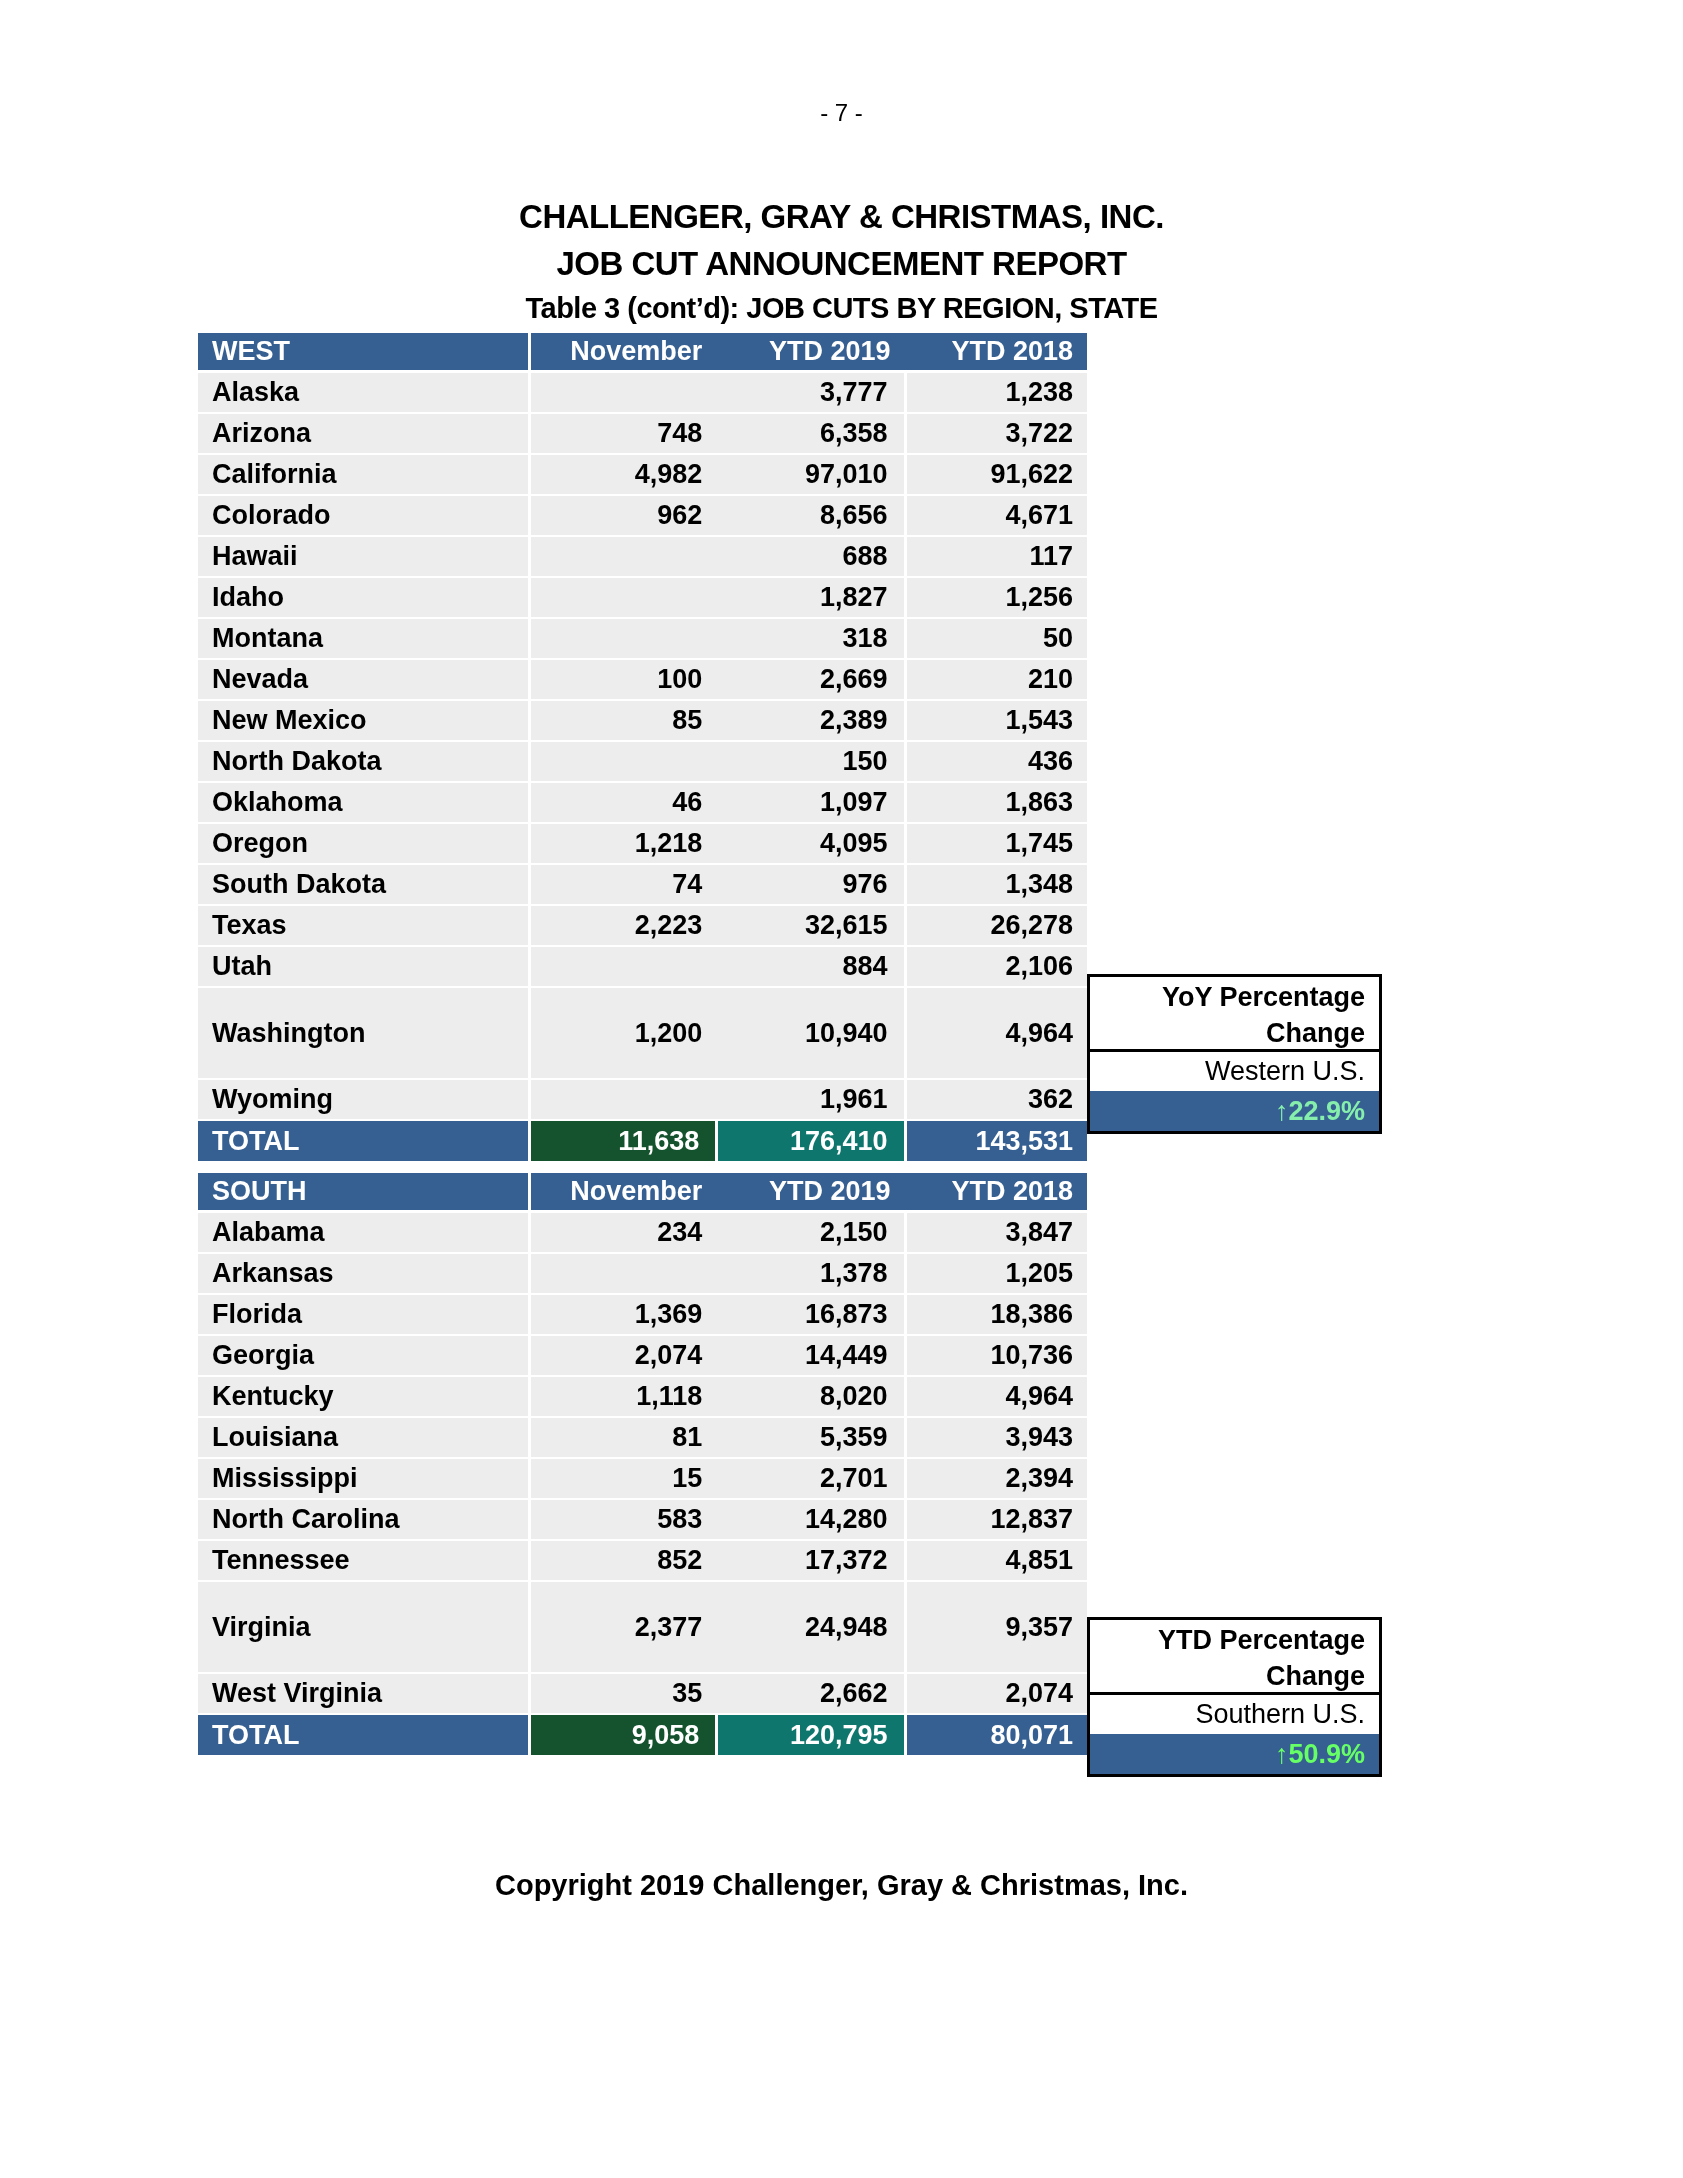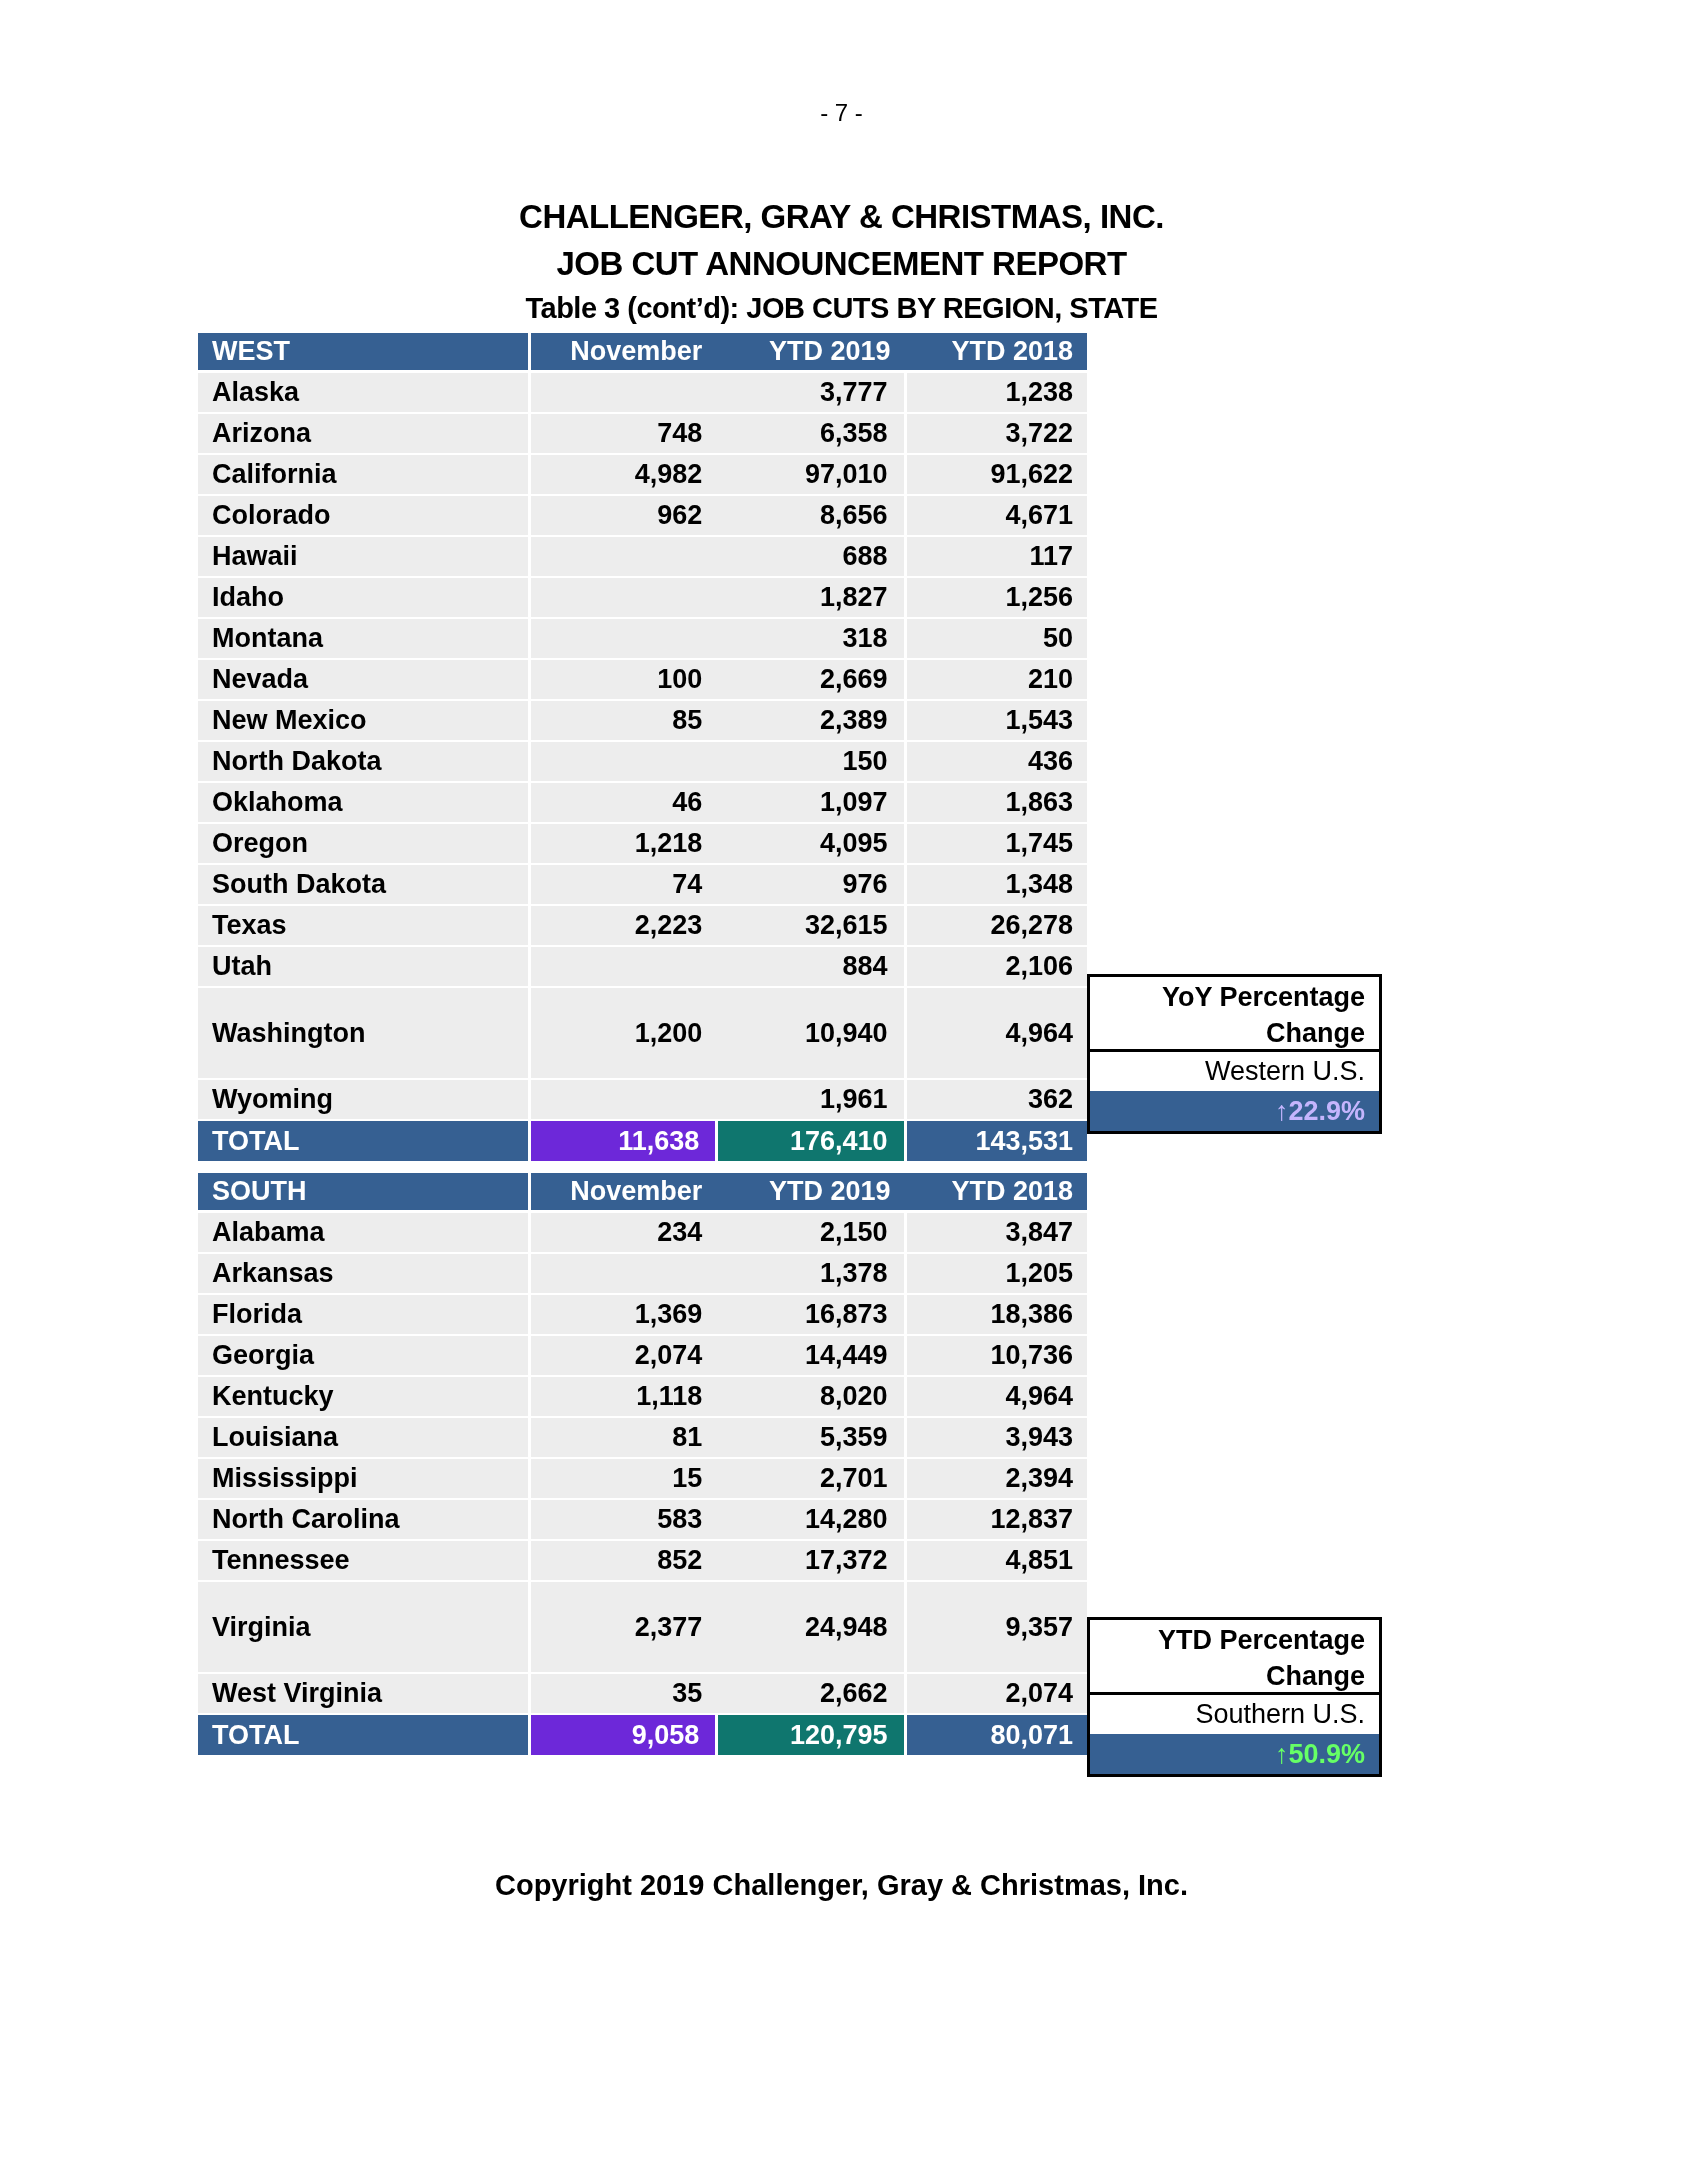--- a/index.html
+++ b/index.html
@@ -14,21 +14,21 @@
   .row.tall { height:90px; }
   .cell { display:flex; align-items:center; box-sizing:border-box; }
   .c-state { width:331px; padding-left:14px; background:#ededed; margin-right:3px; }
   .c-nov { width:188px; justify-content:flex-end; padding-right:16px; background:#ededed; }
   .c-y19 { width:186px; justify-content:flex-end; padding-right:16px; background:#ededed; margin-right:3px; }
   .c-y18 { width:181px; justify-content:flex-end; padding-right:14px; background:#ededed; }
   .row.hdr .cell, .row.total .cell { background:#366092; color:#ffffff; }
   .row.hdr { height:37px; margin-bottom:3px; }
   .row.hdr .c-y19 { margin-right:0; width:189px; }
   .row.total { height:40px; margin-bottom:0; margin-top:1px; }
-  .row.total .c-nov { margin-right:3px; width:185px; background:#6d28d9; }
+  .row.total .c-nov { margin-right:3px; width:185px; background:#14532d; }
   .row.total .c-y19 { background:#0f766e; }
   .side { position:absolute; left:1087px; width:295px; border:3px solid #000; box-sizing:border-box; }
   .side .lbl { height:75px; border-bottom:3px solid #000; text-align:right; padding:2px 14px 0 0; font-weight:bold; font-size:27px; line-height:36px; box-sizing:border-box; }
   .side .reg { height:39px; text-align:right; padding-right:14px; font-size:27px; line-height:39px; box-sizing:border-box; background:#fff; }
   .side .pct { height:40px; background:#366092; text-align:right; padding-right:14px; font-size:27px; line-height:40px; font-weight:bold; color:#66ff66; box-sizing:border-box; }
   .footer { position:absolute; top:1869px; left:0; width:1683px; text-align:center; font-weight:bold; font-size:29px; }
 </style>
 </head>
 <body>
 
@@ -149,21 +149,21 @@
     <div class="row total">
       <div class="cell c-state">TOTAL</div>
       <div class="cell c-nov">11,638</div>
       <div class="cell c-y19">176,410</div>
       <div class="cell c-y18">143,531</div>
     </div>
   </div>
 <div class="side" id="west-side" style="top:974px;">
   <div class="lbl">YoY Percentage Change</div>
   <div class="reg">Western U.S.</div>
-  <div class="pct" style="color: #c4b5fd;"><span>↑</span><span>22.9%</span></div>
+  <div class="pct" style="color: #86efac;"><span>↑</span><span>22.9%</span></div>
 </div>
 
 <div class="tbl" id="south-table" style="top:1173px;">
     <div class="row hdr">
       <div class="cell c-state">SOUTH</div>
       <div class="cell c-nov">November</div>
       <div class="cell c-y19">YTD 2019</div>
       <div class="cell c-y18">YTD 2018</div>
     </div>
     <div class="row">

